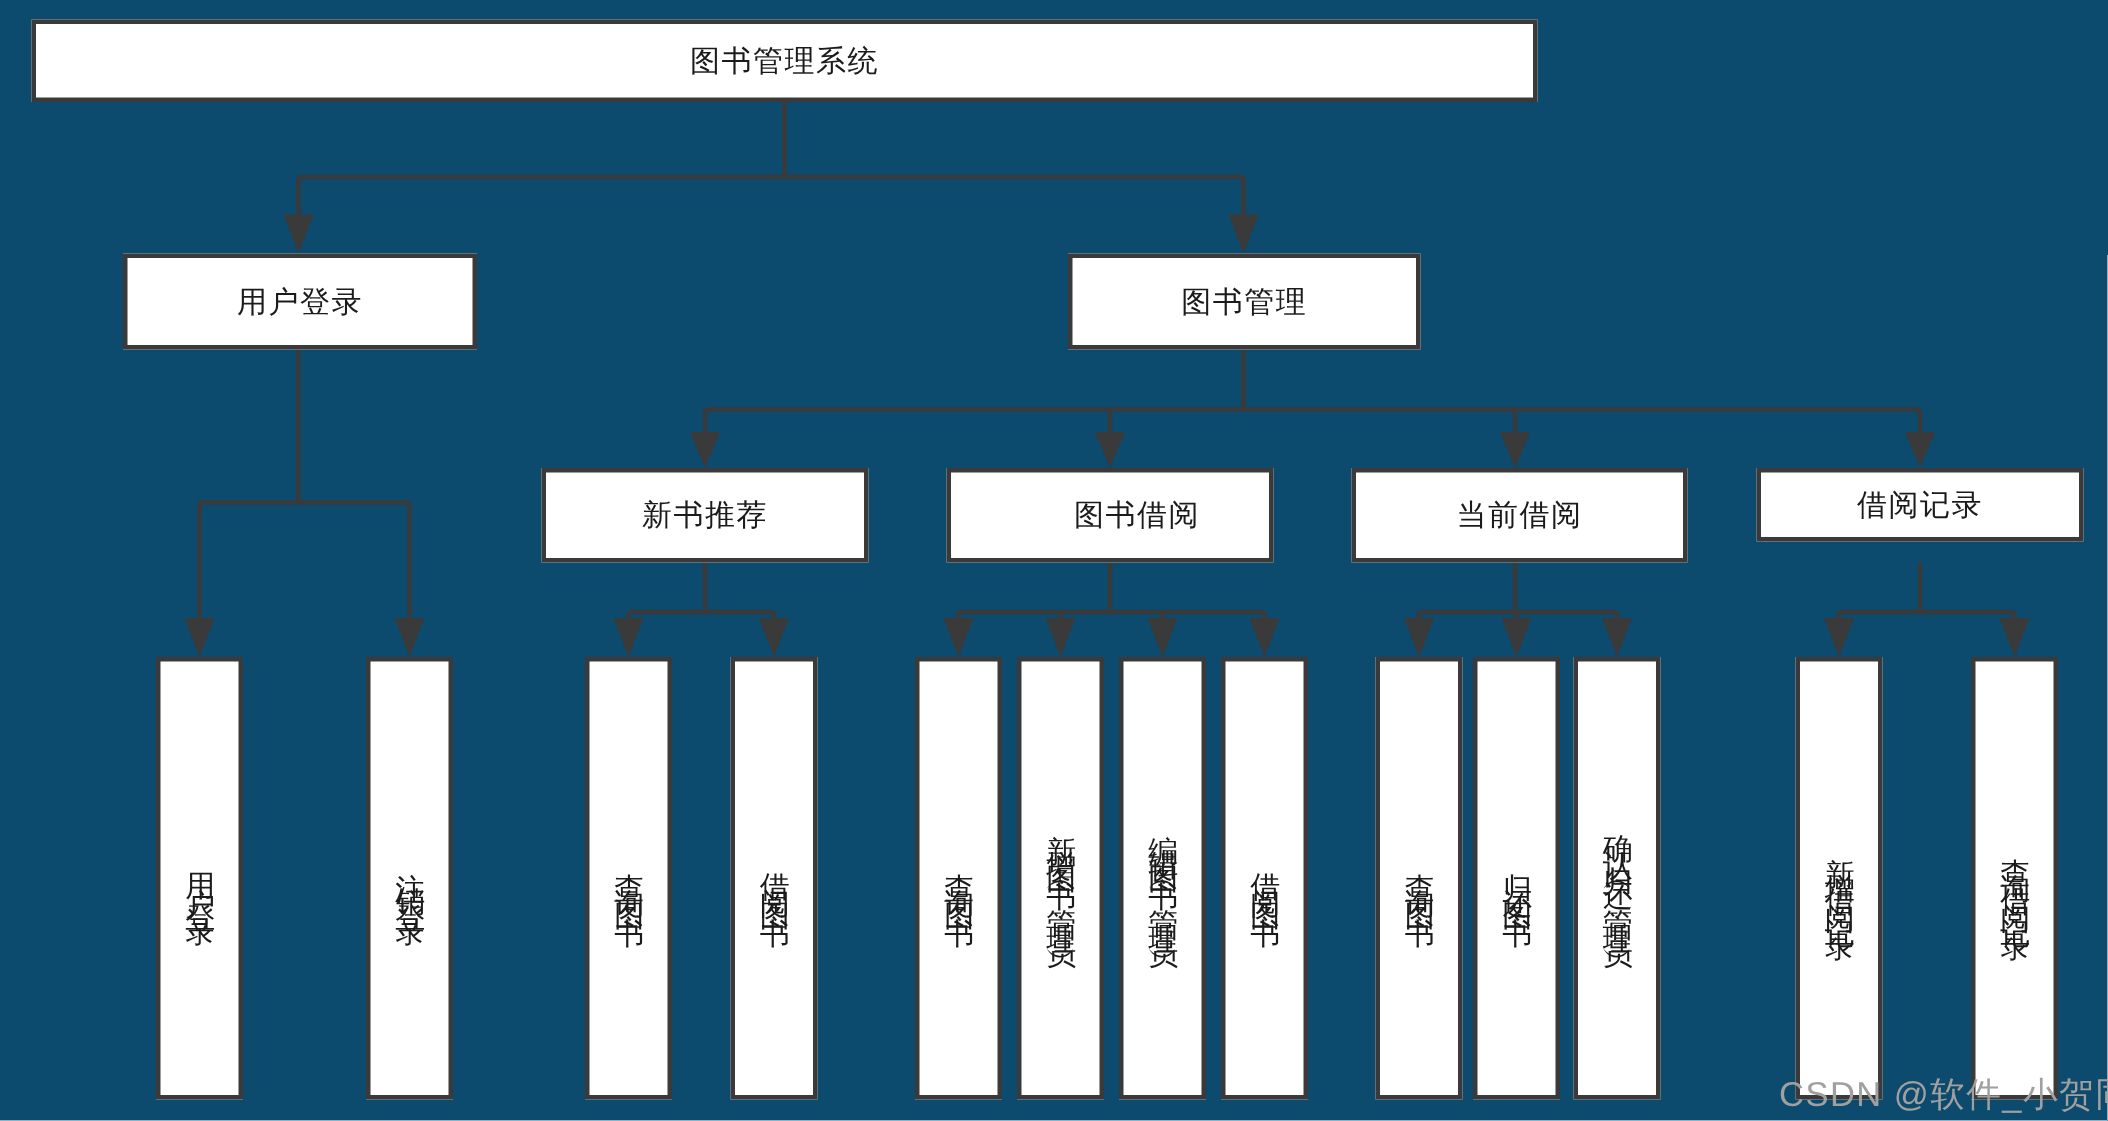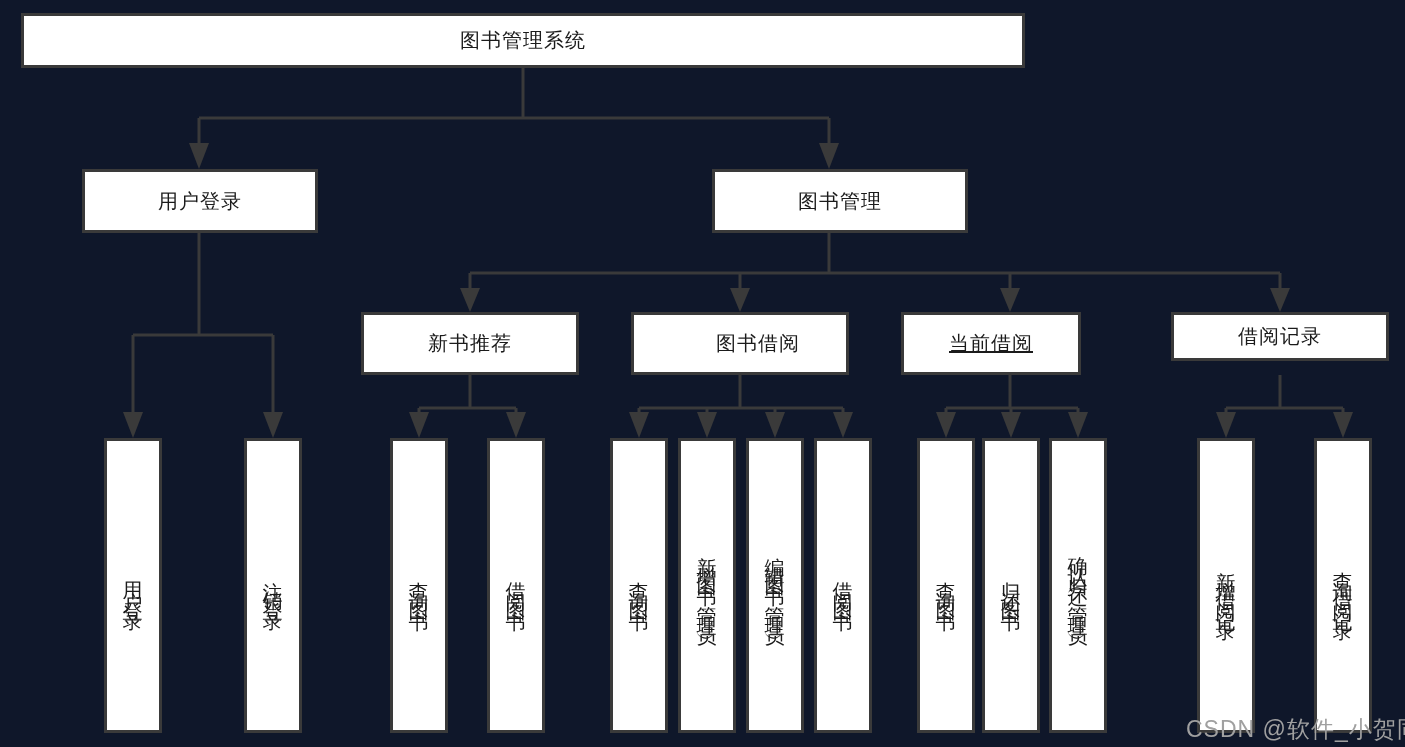--- a/index.html
+++ b/index.html
@@ -1,20 +1,20 @@
 <!DOCTYPE html>
 <html><head>
 <meta charset="utf-8">
 <style>
   html, body { margin: 0; padding: 0; background: #ffffff; }
   .canvas {
     position: relative;
     width: 1405px;
     height: 747px;
-    background: #0f172a;
+    background: #0c4a6e;
     font-family: "Liberation Sans", sans-serif;
     overflow: hidden;
   }
   .box {
     position: absolute;
     box-sizing: border-box;
     background: #ffffff;
     border: 3px solid #3a3a3a;
     display: flex;
     align-items: center;
@@ -104,31 +104,31 @@
     </g>
   </svg>
 
   <div class="box" style="left:21px; top:13px; width:1004px; height:55px;">
     <span class="hlabel">图书管理系统</span>
   </div>
 
   <div class="box" style="left:82px; top:169px; width:236px; height:64px;">
     <span class="hlabel">用户登录</span>
   </div>
-  <div class="box" style="left:712px; top:169px; width:256px; height:64px;">
+  <div class="box" style="left:712px; top:169px; width:235px; height:64px;">
     <span class="hlabel">图书管理</span>
   </div>
 
   <div class="box" style="left:361px; top:312px; width:218px; height:63px;text-align:right;">
     <span class="hlabel">新书推荐</span>
   </div>
   <div class="box" style="left:631px; top:312px; width:218px; height:63px;padding-left:36px;">
     <span class="hlabel">图书借阅</span>
   </div>
-  <div class="box" style="left:901px; top:312px; width:180px; height:63px;text-decoration:underline;">
+  <div class="box" style="left:901px; top:312px; width:224px; height:63px;">
     <span class="hlabel">当前借阅</span>
   </div>
   <div class="box" style="left:1171px; top:312px; width:218px; height:49px;">
     <span class="hlabel">借阅记录</span>
   </div>
 
   <div class="box leaf" style="left:104px; top:438px; width:58px; height:295px;">
     <span>用户登录</span>
   </div>
   <div class="box leaf" style="left:244px; top:438px; width:58px; height:295px;">

